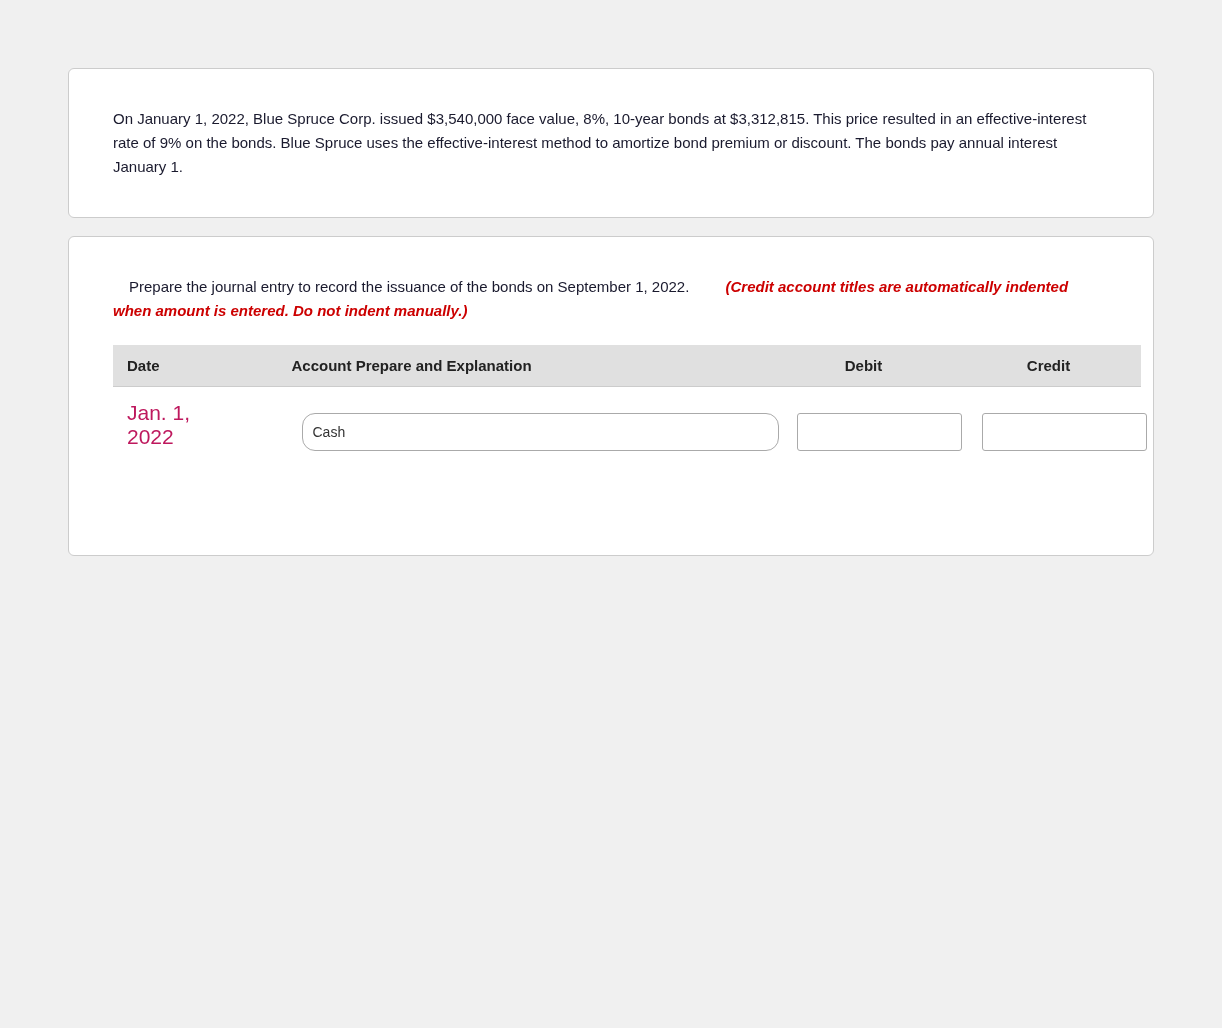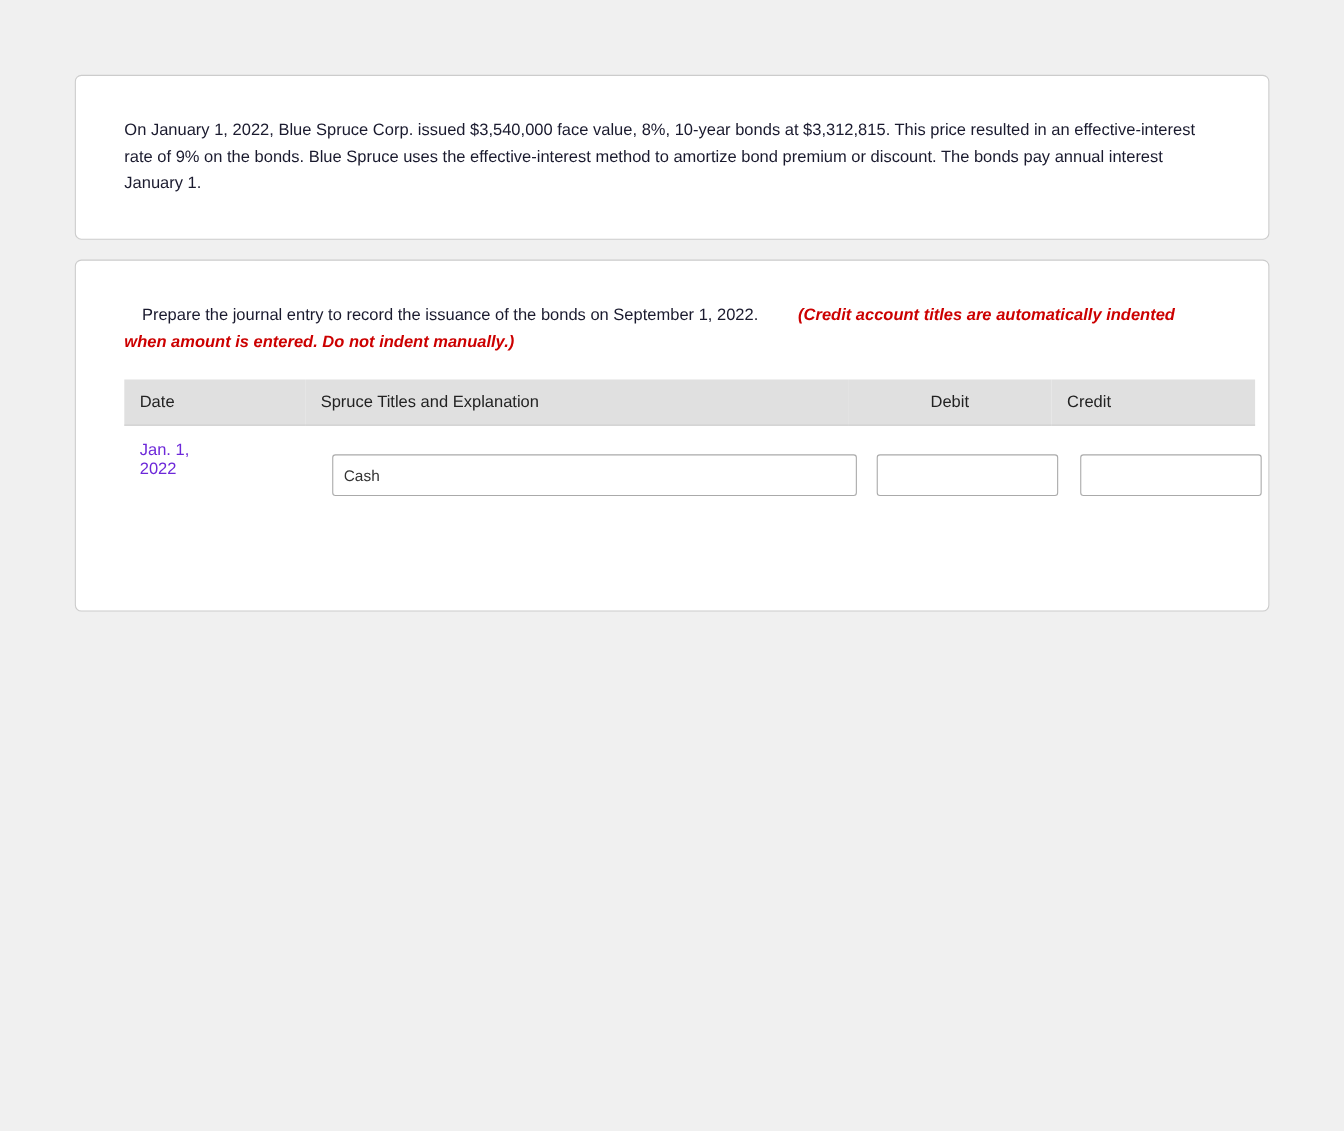--- a/index.html
+++ b/index.html
@@ -49,51 +49,51 @@
     }
 
     .journal-table thead tr {
       background: #e0e0e0;
     }
 
     .journal-table thead th {
       padding: 12px 14px;
       text-align: left;
       font-size: 15px;
-      font-weight: normal;
+      font-weight: bold;
       color: #222;
       border-bottom: 1px solid #ccc;
     }
 
     .journal-table thead th.debit-col,
     .journal-table thead th.credit-col {
       text-align: center;
     }
 
     .journal-table tbody tr {
       vertical-align: top;
     }
 
     .journal-table tbody td {
       padding: 10px 8px;
     }
 
     .date-cell {
-      font-size: 15px;
-      color: #6d28d9;
+      font-size: 21px;
+      color: #be185d;
       white-space: nowrap;
       padding-top: 14px !important;
       padding-left: 14px !important;
       width: 70px;
     }
 
     .account-input {
       width: 100%;
       border: 1px solid #aaa;
-      border-radius: 3px;
+      border-radius: 13px;
       padding: 10px 10px;
       font-size: 14px;
       color: #333;
       background: #fff;
       outline: none;
     }
 
     .amount-input {
       width: 100%;
       border: 1px solid #aaa;
@@ -141,23 +141,23 @@
 <div class="card">
   <p class="instruction-text">
     <span>Prepare the journal entry to record the issuance of the bonds on September 1, 2022.</span>
     <span class="red-italic">(Credit account titles are automatically indented when amount is entered. Do not indent manually.)</span>
   </p>
 
   <table class="journal-table">
     <thead>
       <tr>
         <th style="width:70px;">Date</th>
-        <th class="account-col">Spruce Titles and Explanation</th>
+        <th class="account-col">Account Prepare and Explanation</th>
         <th class="debit-col" style="width:18%; ">Debit</th>
-        <th class="credit-col" style="width:18%; text-align:left;">Credit</th>
+        <th class="credit-col" style="width:18%; text-align:center;">Credit</th>
       </tr>
     </thead>
     <tbody>
 
       <tr class="entry-row">
         <td class="date-cell">Jan. 1,<br>2022</td>
         <td class="account-col">
           <input type="text" class="account-input" value="Cash" style="">
         </td>
         <td class="debit-col-data">

